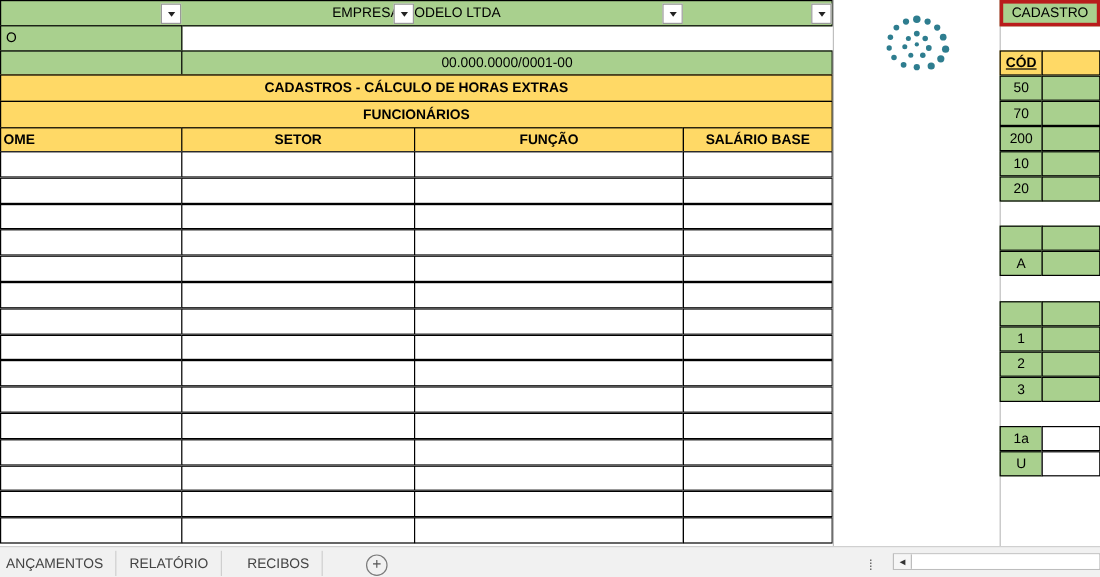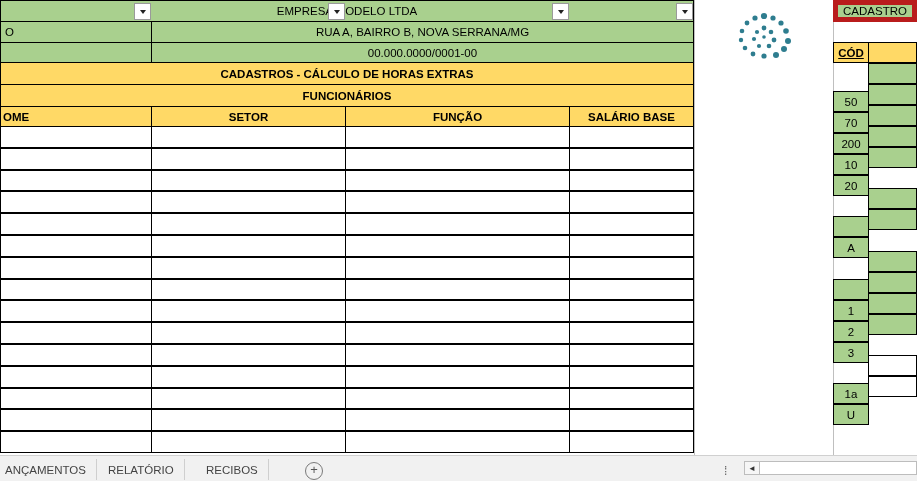--- a/index.html
+++ b/index.html
@@ -164,21 +164,21 @@
     left: 833px;
     top: 0;
     width: 84px;
     height: 455px;
   }
   .rp-title {
     position: absolute;
     left: 0; top: 0;
     width: 84px; height: 22px;
     box-sizing: border-box;
-    border: 5px solid #b91c1c;
+    border: 3px solid #b91c1c;
     background: #a9d08e;
     font-size: 11.5px;
     display: flex;
     align-items: center;
     justify-content: center;
     overflow: hidden;
     white-space: nowrap;
   }
   .rp-cell {
     position: absolute;
@@ -195,21 +195,20 @@
     left: 0;
     width: 36px;
     background: #ffd966;
     font-weight: bold;
     text-decoration: underline;
   }
   .c-label-green {
     left: 0;
     width: 36px;
     background: #a9d08e;
-    margin-top: 28px;
   }
   .c-value {
     left: 35px;
     width: 49px;
     background: #a9d08e;
   }
   .c-value-white {
     left: 35px;
     width: 49px;
     background: #ffffff;
@@ -293,21 +292,20 @@
 </head>
 <body>
 
 <div id="app">
 
   <div class="sheet-left">
 
     <div class="hdr-row green-hdr r1">EMPRESA MODELO LTDA</div>
 
     <div class="hdr-row green-hdr r2 r2a">O</div>
-    <div class="hdr-row green-hdr r2 r2b">RUA A, BAIRRO B, NOVA SERRANA/MG</div>
 
     <div class="hdr-row green-hdr r3 r3a"></div>
     <div class="hdr-row green-hdr r3 r3b">00.000.0000/0001-00</div>
 
     <div class="hdr-row yellow-hdr r4">CADASTROS - CÁLCULO DE HORAS EXTRAS</div>
     <div class="hdr-row yellow-hdr r5">FUNCIONÁRIOS</div>
 
     <div class="colhdr ch-nome">OME</div>
     <div class="colhdr ch-setor">SETOR</div>
     <div class="colhdr ch-funcao">FUNÇÃO</div>

